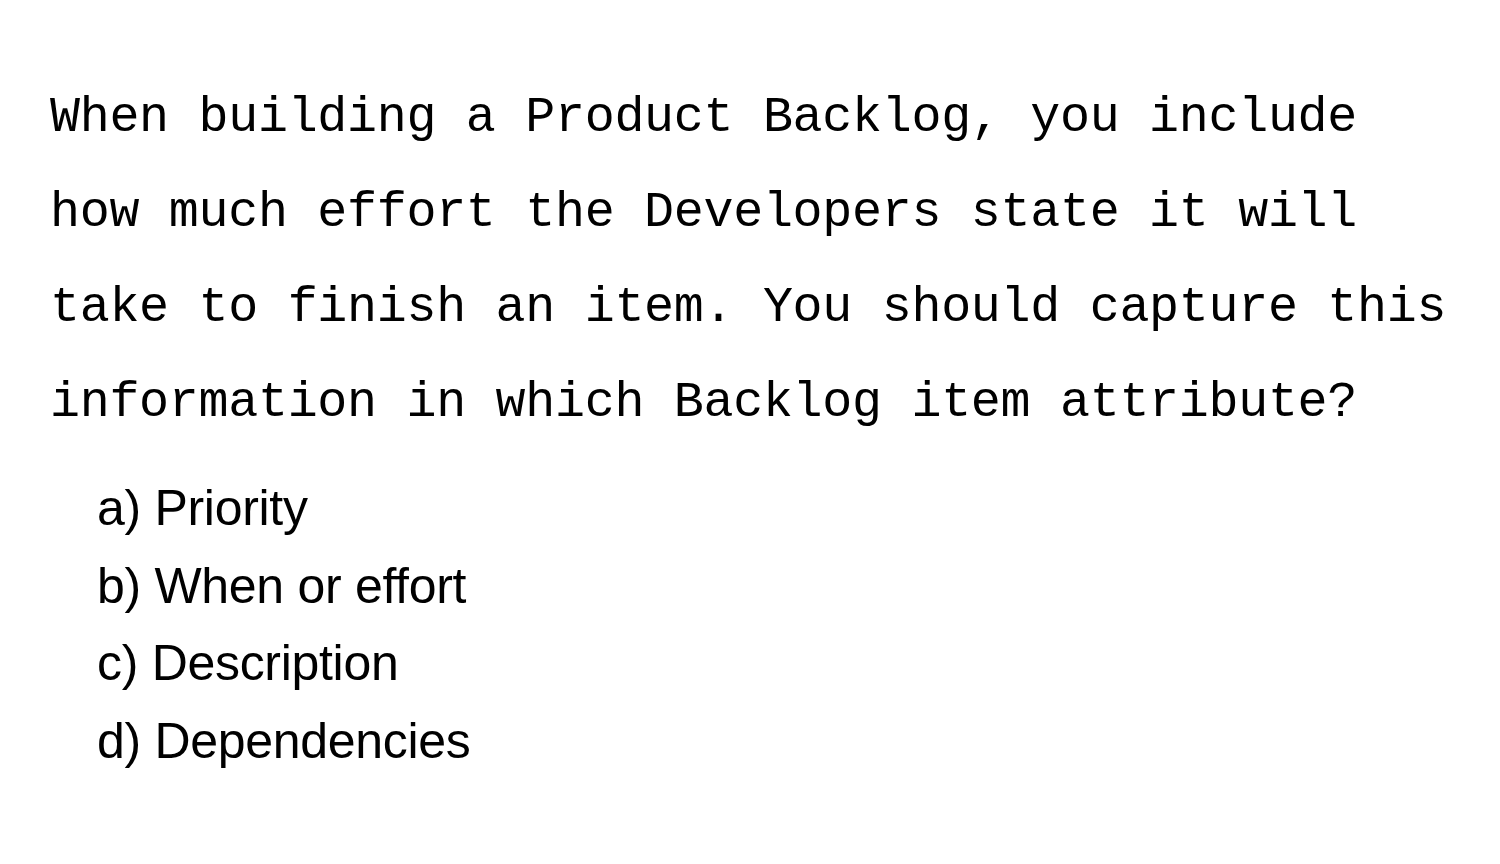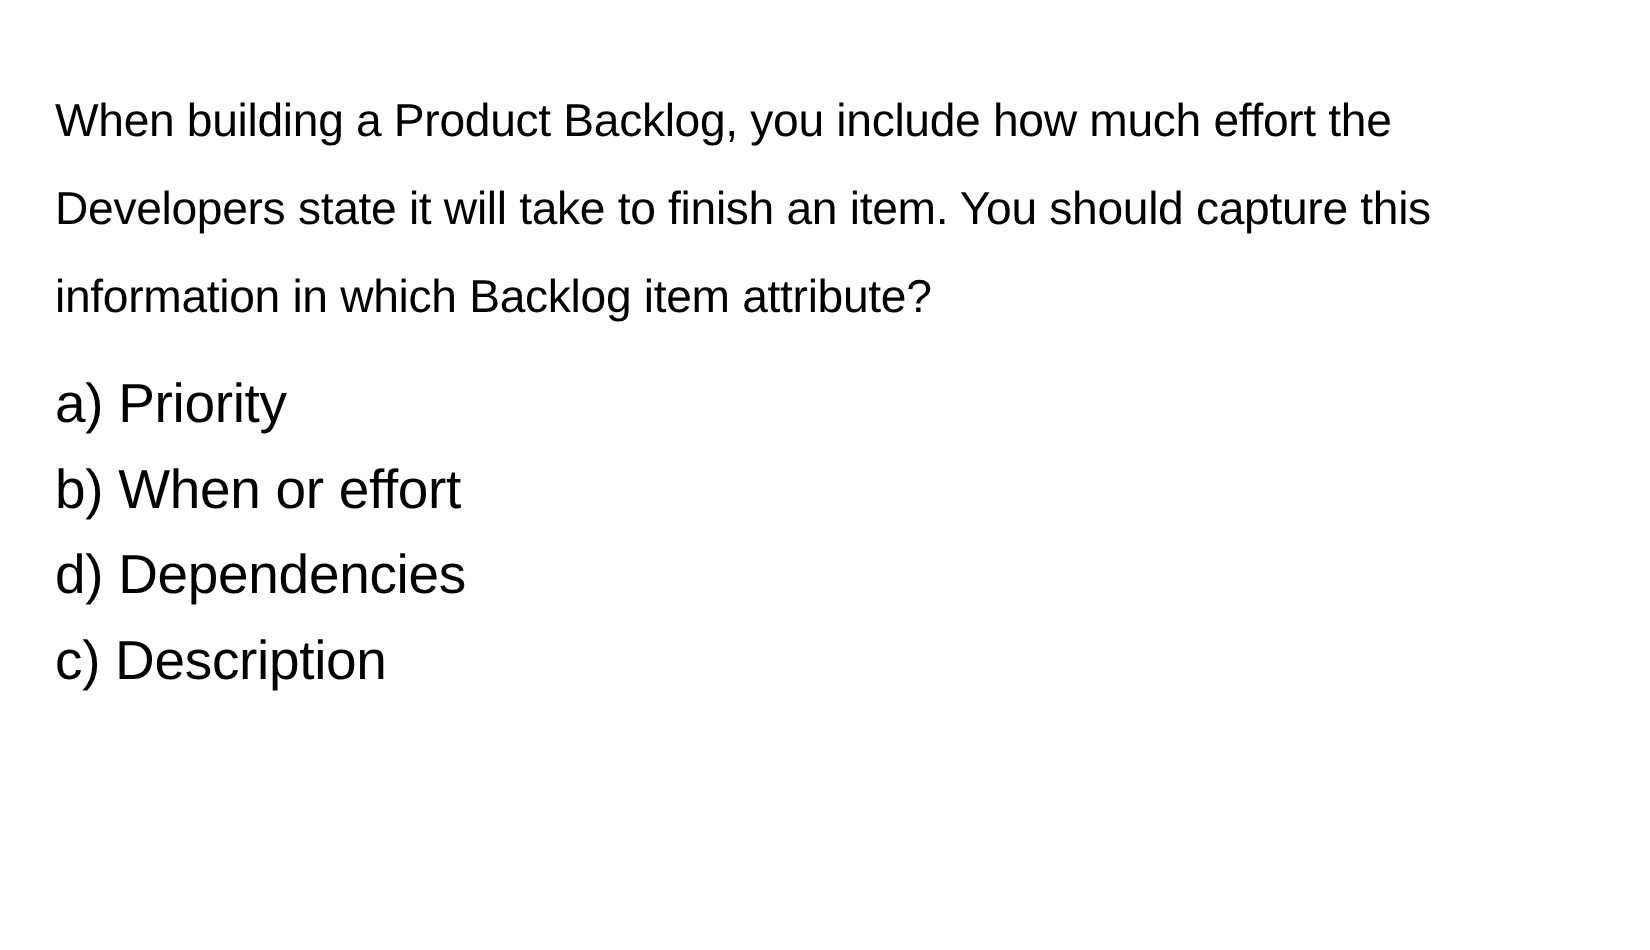--- a/index.html
+++ b/index.html
@@ -9,38 +9,40 @@
   }
   body {
     width: 1500px;
     height: 864px;
     background: #ffffff;
     font-family: -apple-system, BlinkMacSystemFont, "Segoe UI", Helvetica, Arial, sans-serif;
     color: #000000;
     padding: 70px 50px 50px 50px;
   }
   .question {
-    font-size: 42px;
+    font-size: 50px;
     line-height: 1.9;
     font-weight: 400;
     margin-bottom: 20px;
     letter-spacing: -0.3px;
+    font-family: Liberation Mono, monospace;
   }
   .options {
     font-size: 50px;
     line-height: 1.55;
     font-weight: 400;
     letter-spacing: -0.3px;
   }
   .option {
     margin-bottom: 0;
+    margin-left: 47px;
   }
 </style>
 </head>
 <body>
 
 <div class="question">When building a Product Backlog, you include how much effort the Developers state it will take to finish an item. You should capture this information in which Backlog item attribute?</div>
 <div class="options">
   <div class="option">a) Priority</div>
   <div class="option">b) When or effort</div>
+  <div class="option">c) Description</div>
   <div class="option">d) Dependencies</div>
-  <div class="option">c) Description</div>
 </div>
 
 </body></html>

